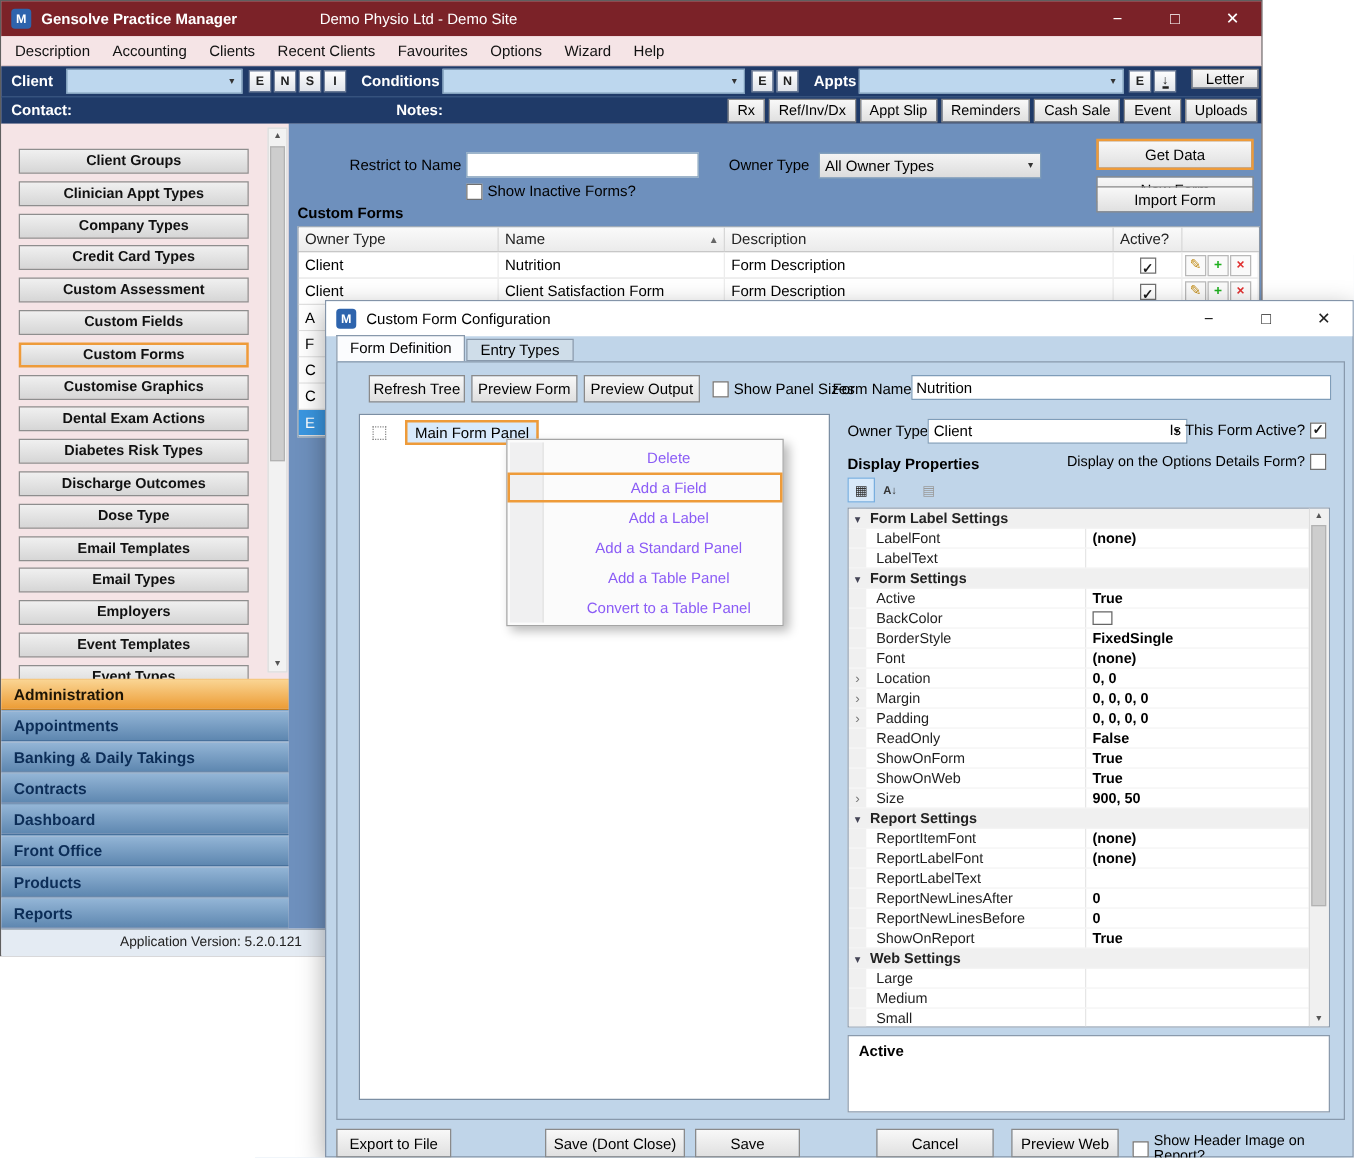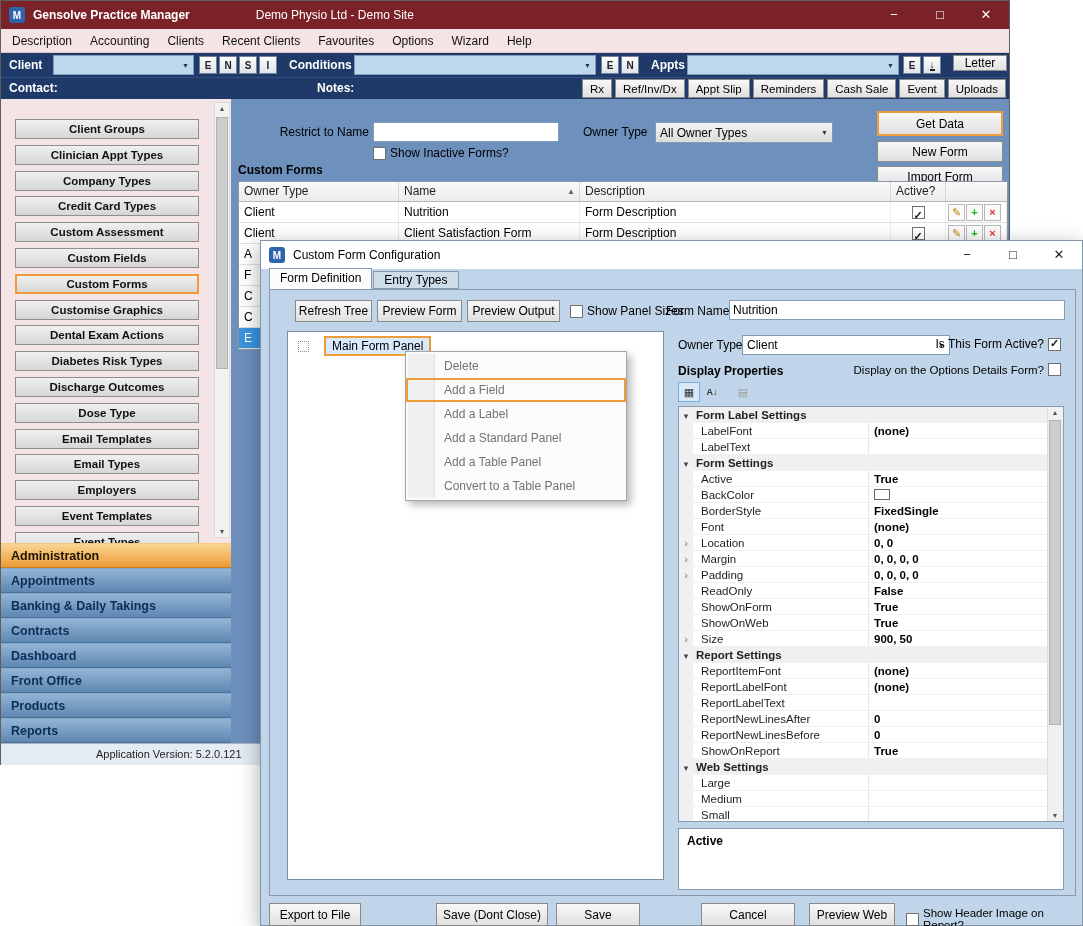--- a/index.html
+++ b/index.html
@@ -74,21 +74,21 @@
 
   
   #content { position:absolute; left:230px; top:98px; width:778px; height:644px; background:#6e90bd; }
   #lbl-restrict { position:absolute; left:28px; top:26px; width:110px; text-align:right; font-size:12px; color:#000; }
   #restrict-input { left:142px; top:23px; width:186px; height:20px; }
   #cb-show-inactive { left:142px; top:47px; }
   #lbl-owner-type { position:absolute; left:352px; top:26px; font-size:12px; color:#000; }
   #combo-owner { left:424px; top:23px; width:178px; height:21px; }
   #btn-get-data { position:absolute; left:646px; top:12px; width:126px; height:25px; border:2px solid #ee9b3a;text-align:center; }
   #btn-new-form { position:absolute; left:646px; top:42px; width:126px; height:21px; }
-  #btn-import-form { position:absolute; left:646px; top:67px; width:126px; height:21px; }
+  #btn-import-form { position:absolute; left:646px; top:50px; width:126px; height:21px; }
   #lbl-custom-forms { position:absolute; left:7px; top:64px; font-size:12px; font-weight:bold; color:#000; }
   #tbl { position:absolute; left:7px; top:82px; width:770px; background:#fff; border:1px solid #8a97a6; }
   .tbl-head { display:flex; height:20px; background:linear-gradient(#fafafa,#ebebeb); border-bottom:1px solid #b6b6b6;
               font-size:12px; color:#222; }
   .tbl-head .td { line-height:19px; }
   .td { padding-left:5px; border-right:1px solid #d7d7d7; overflow:hidden; white-space:nowrap; flex:none; }
   .c-owner { width:160px; } .c-name { width:181px; } .c-desc { width:311px; } .c-active { width:55px; }
   .c-actions { flex:1; border-right:none; display:flex; align-items:center; gap:1px; padding-left:2px; }
   .tbl-head .c-name { display:flex; align-items:center; justify-content:space-between; padding-right:4px; }
   .sort-icon { font-size:8px; color:#666; }
@@ -127,21 +127,21 @@
 
   #tree-panel { position:absolute; left:17px; top:41px; width:377px; height:549px; background:#fff; border:1px solid #7b8ea3; }
   .tree-expander { position:absolute; left:10px; top:9px; width:11px; height:11px; border:1px dotted #8a8a8a; }
   .tree-node { position:absolute; left:36px; top:4px; padding:1px 6px; font-size:12px; color:#000; background:#d8eafc;
                border:2px solid #ee9b3a; white-space:nowrap; }
 
   #context-menu { position:absolute; left:135px; top:61px; width:222px; background:#fbfbfb; border:1px solid #a5a5a5;
                   box-shadow:4px 4px 8px rgba(0,0,0,.28); padding:2px 0; z-index:5; }
   #context-menu::before { content:""; position:absolute; left:2px; top:2px; bottom:2px; width:26px; background:#f0f0f1;
                   border-right:1px solid #e2e2e2; }
-  .menu-row { position:relative; height:24px; line-height:24px; padding-left:38px; font-size:12px; color:#737373; white-space:nowrap; }
+  .menu-row { position:relative; height:24px; line-height:24px; padding-left:38px; font-size:12px; color:#8b5cf6; white-space:nowrap;text-align:center; }
   .menu-row.hl { outline:2px solid #ee9b3a; outline-offset:-2px; }
 
   .pg-tool { position:absolute; width:22px; height:20px; display:flex; align-items:center; justify-content:center;
              font-size:11px; color:#333; border:1px solid transparent; }
   #pg-tool-cat { left:408px; top:92px; background:#d8e9f9; border-color:#78aede; }
   #pg-tool-az { left:431px; top:92px; font-size:9px; font-weight:bold; }
   #pg-tool-pages { left:462px; top:92px; color:#9a9a9a; }
 
   #prop-grid { position:absolute; left:408px; top:116px; width:386px; height:416px; background:#fff; border:1px solid #8a9aac; }
   #pg-rows { position:absolute; left:0; top:0; right:16px; bottom:0; overflow:hidden; }

